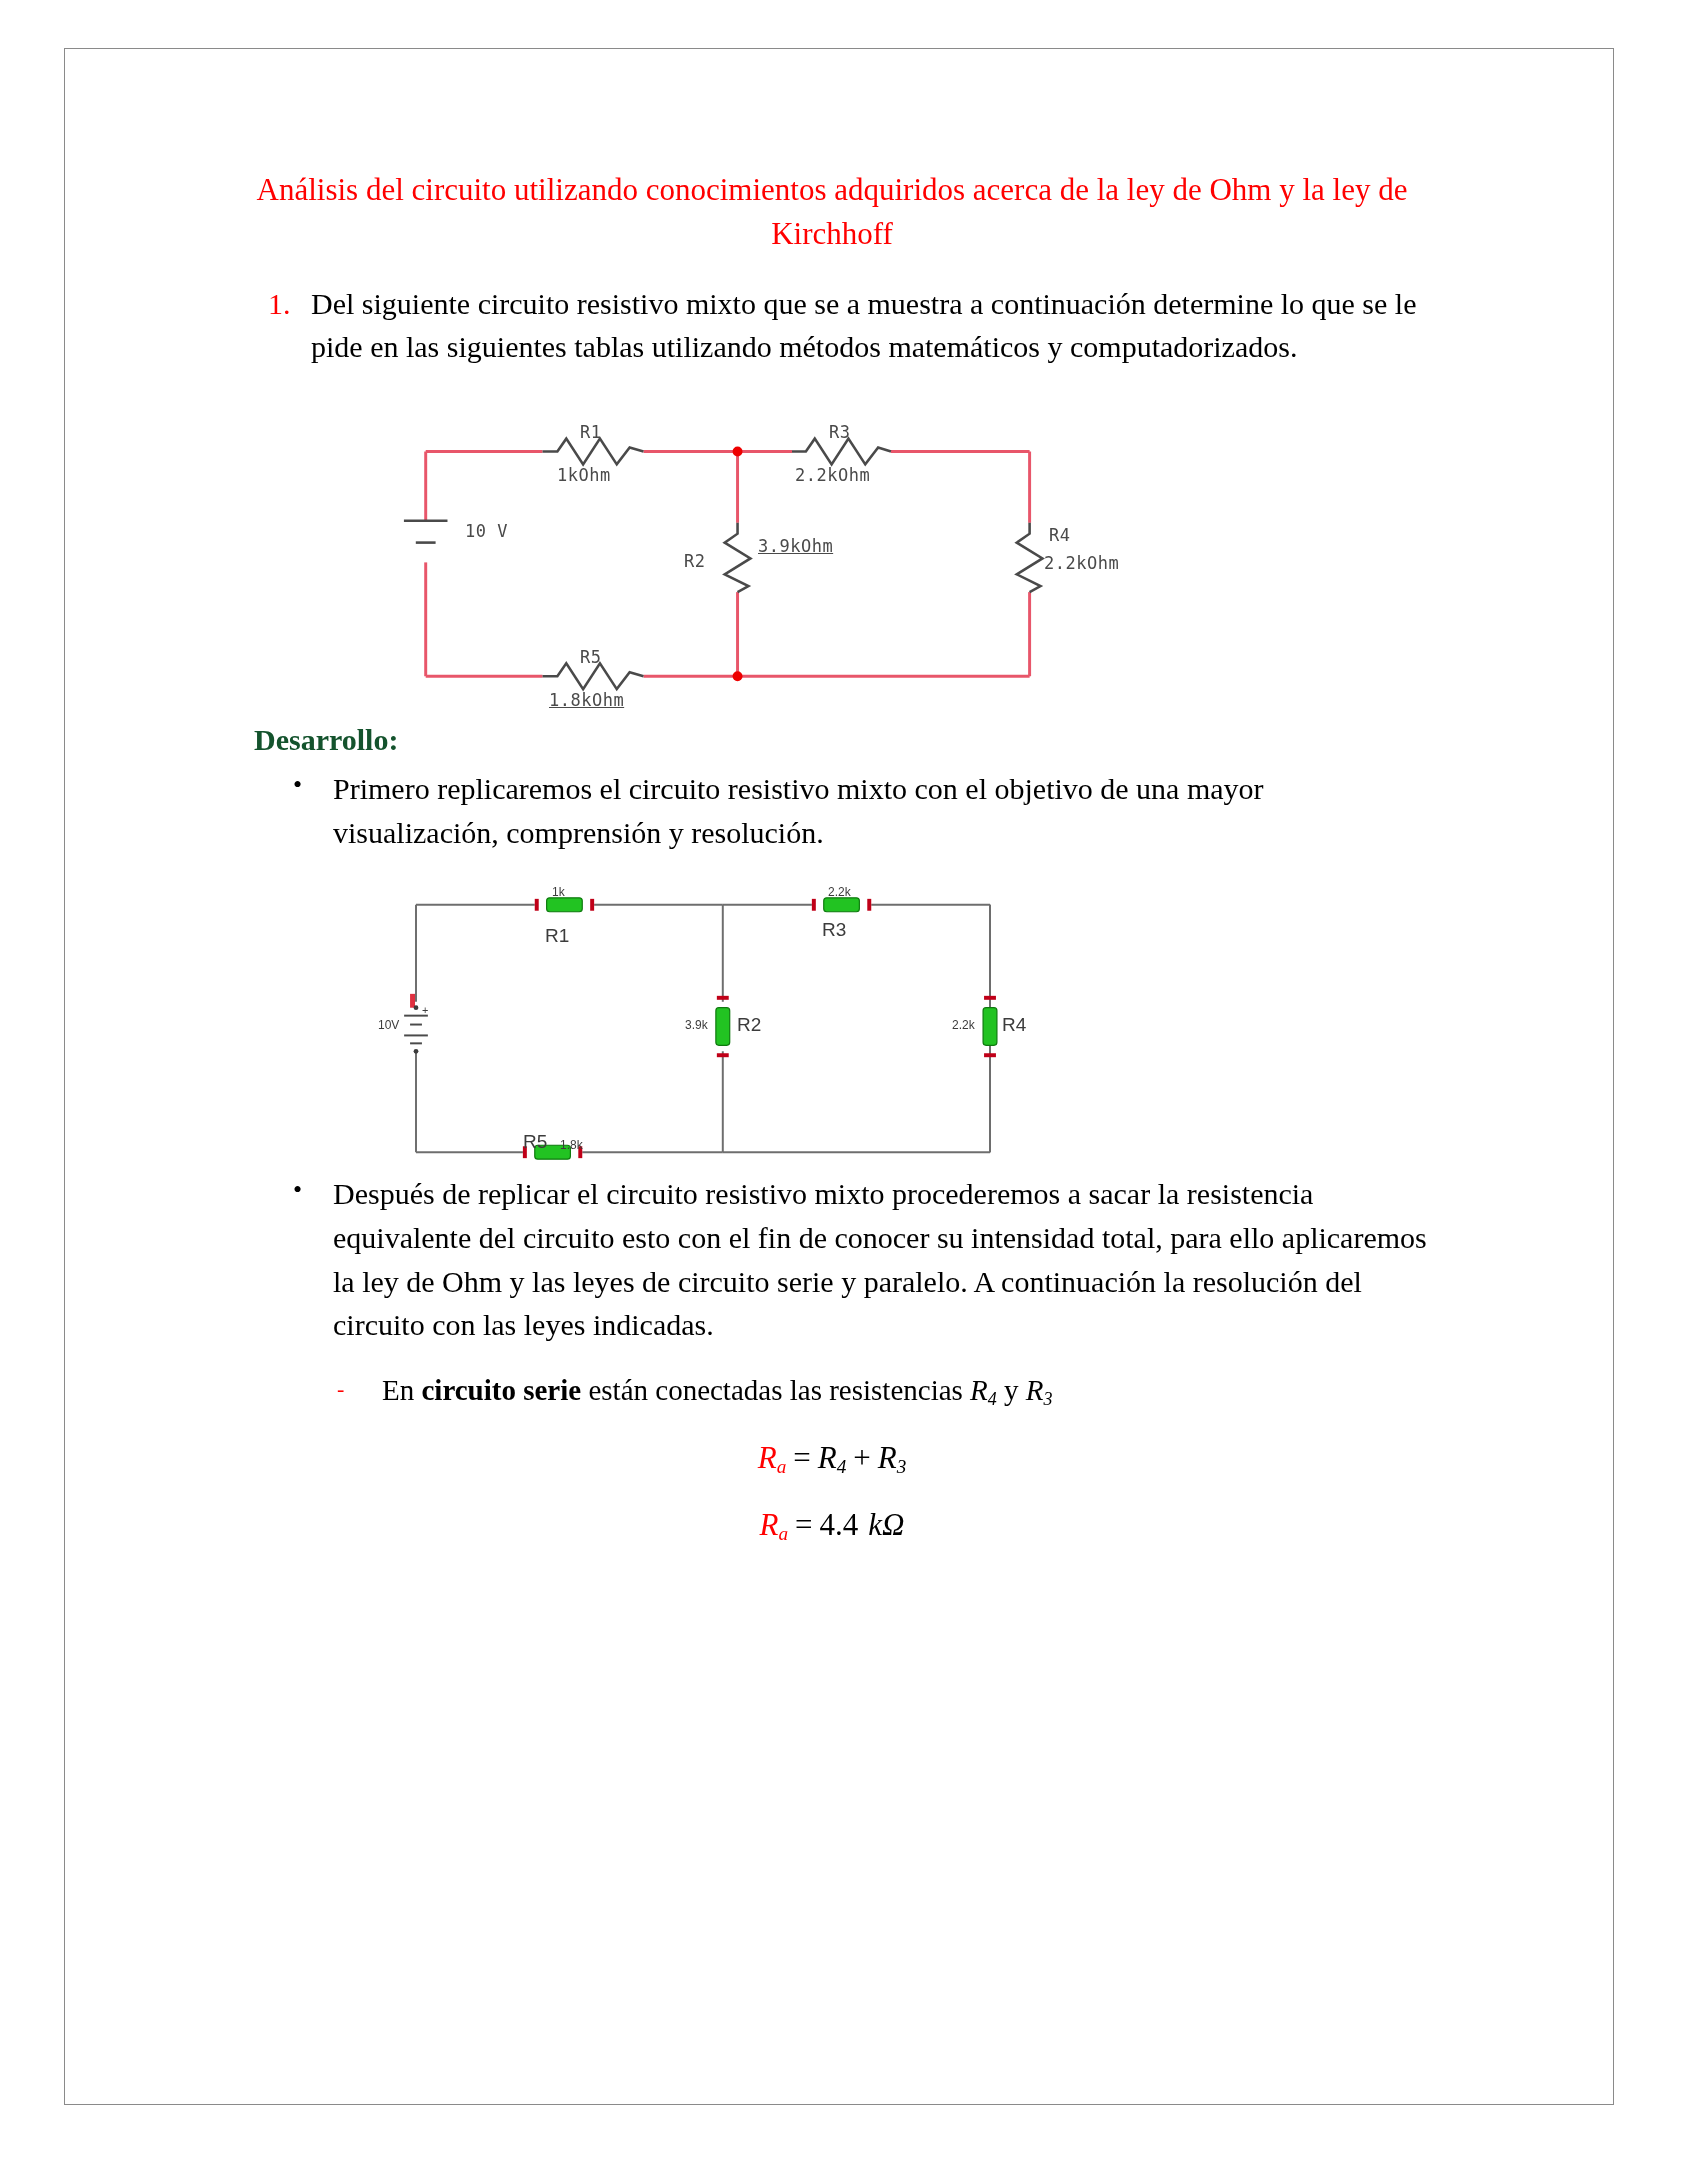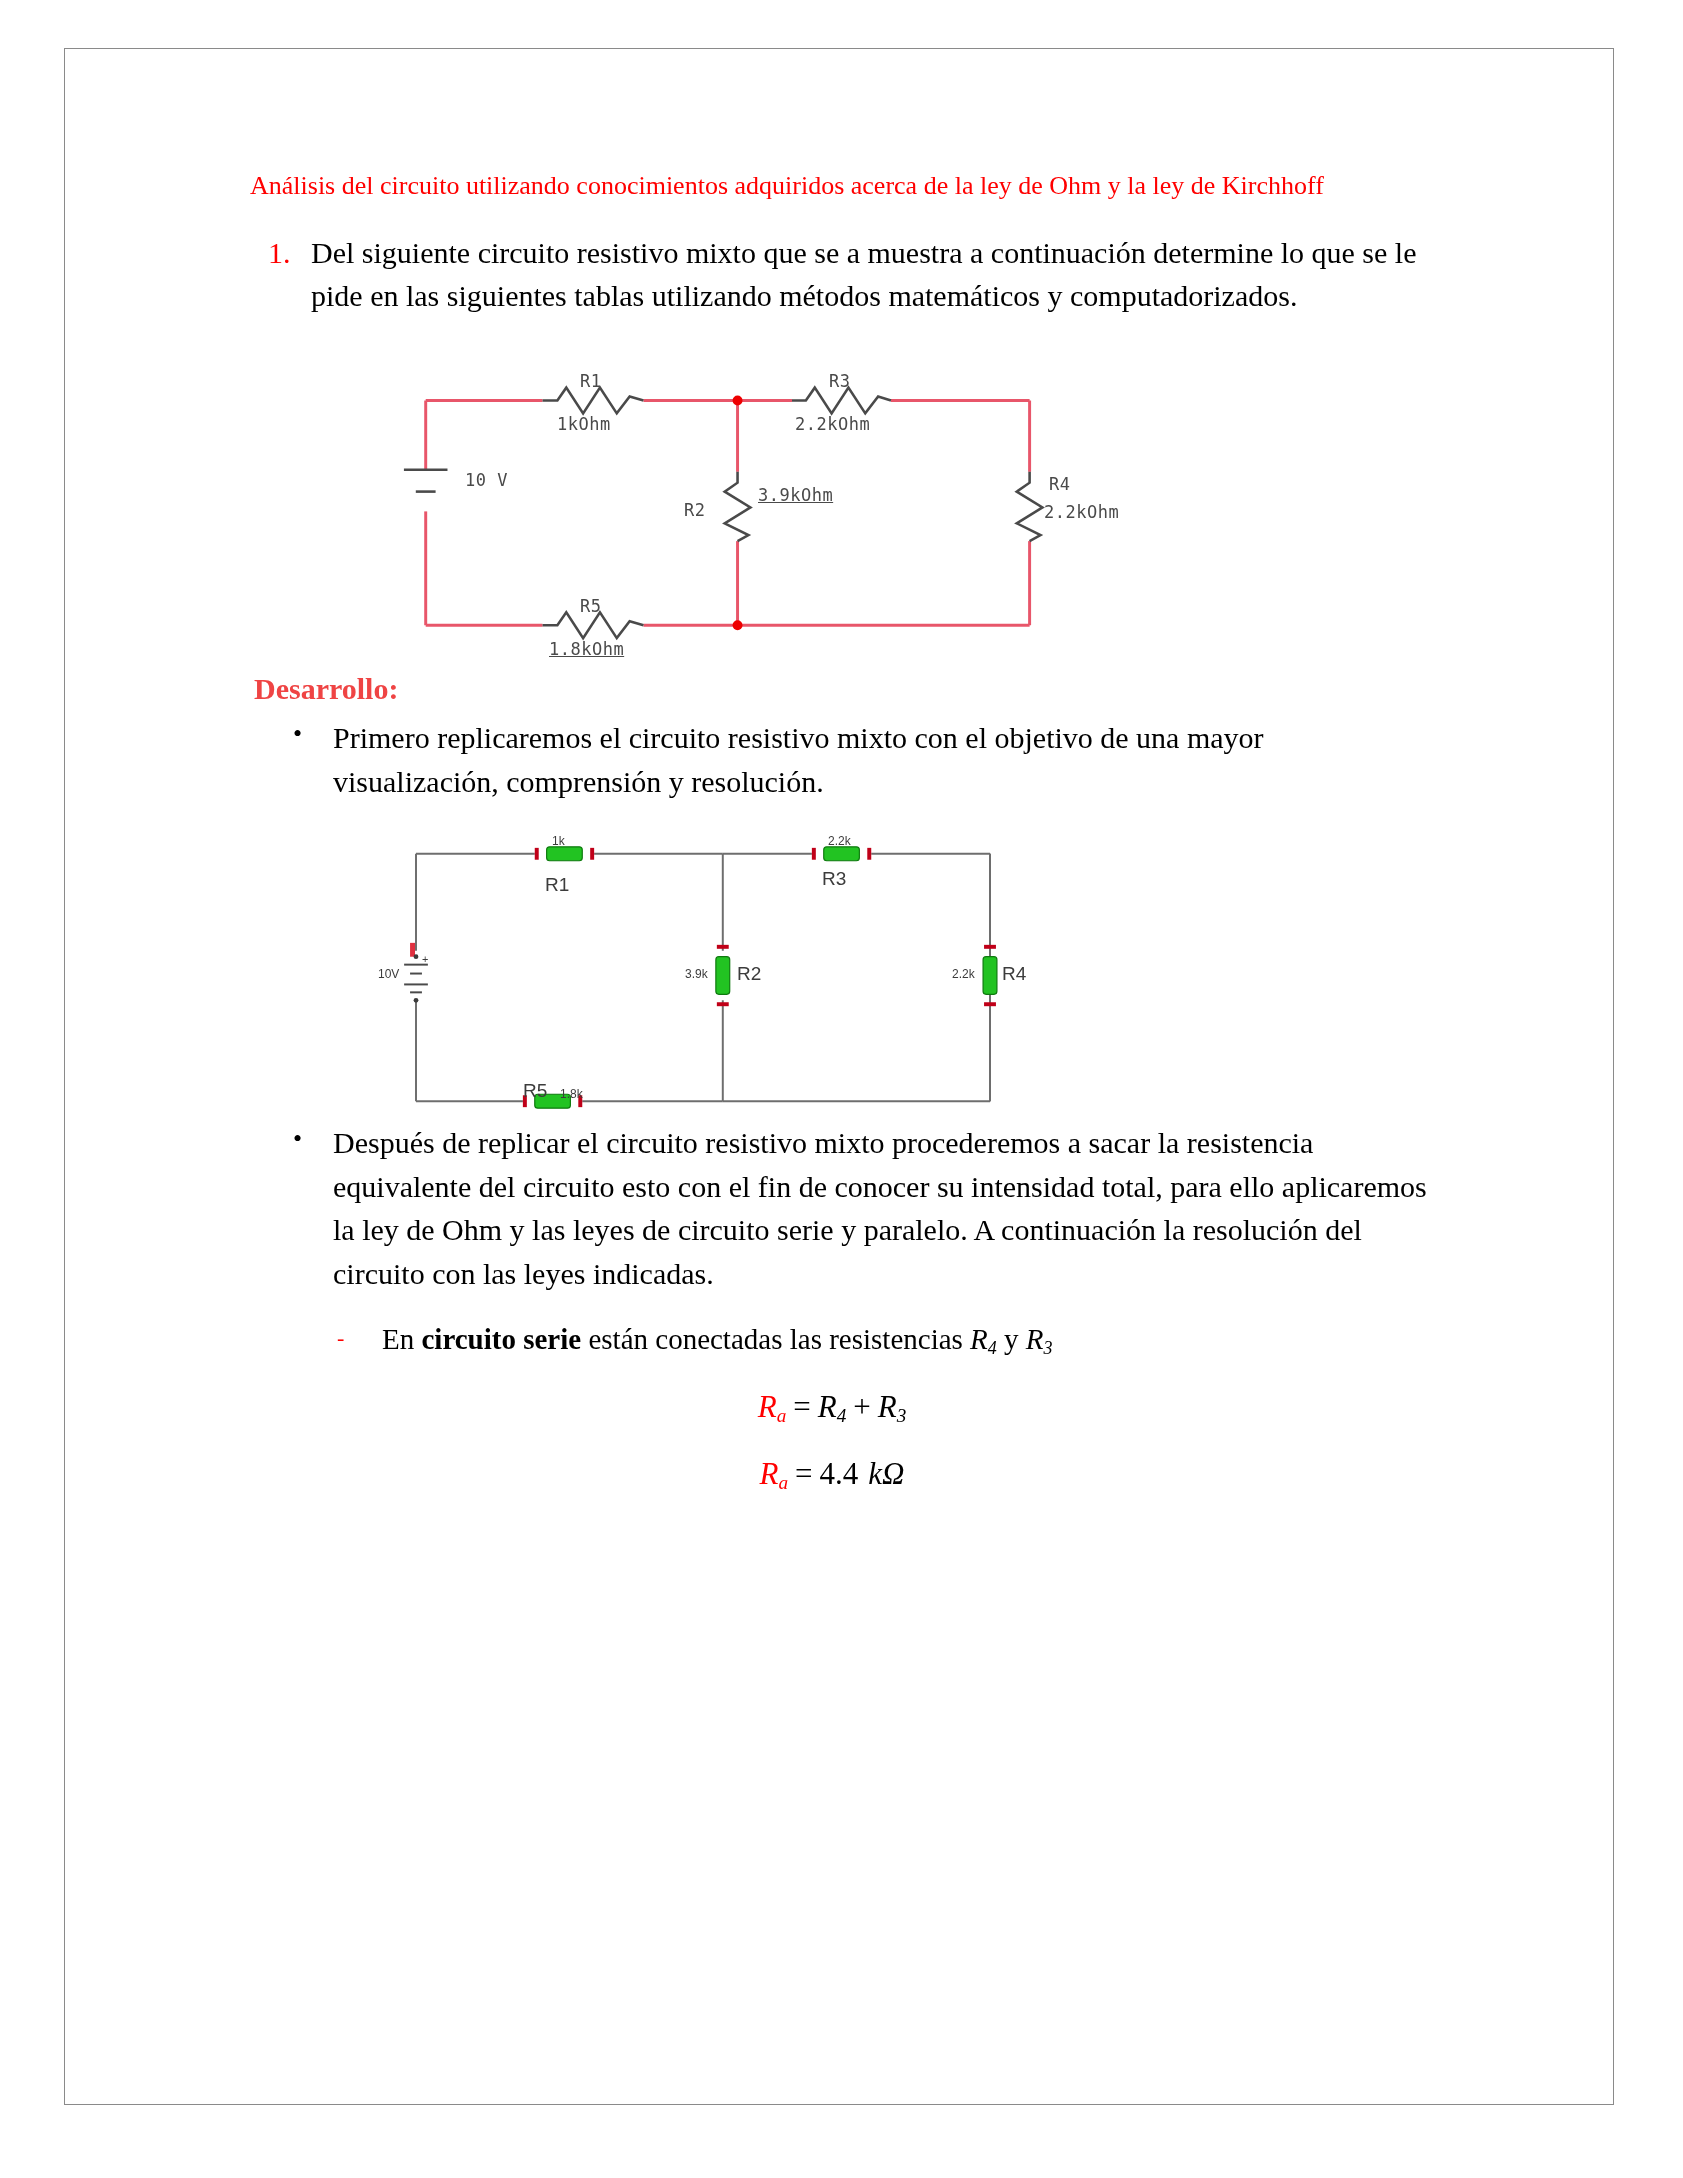--- a/index.html
+++ b/index.html
@@ -21,23 +21,23 @@
   }
   .content{
     position:absolute;
     left:228px; top:168px;
     width:1208px;
   }
 
   
   .doc-title{
     color:#ff0000;
-    font-size:26px;
+    font-size:31px;
     line-height:1.42;
-    text-align:left;
+    text-align:center;
     margin:0 0 26px 0;
     padding:0 22px;
     font-weight:normal;
   }
   .numlist{
     margin:0; padding:0; list-style:none;
   }
   .numlist-item{
     position:relative;
     padding-left:83px;
@@ -46,21 +46,21 @@
     text-align:left;
   }
   .numlist-marker{
     position:absolute;
     left:40px; top:0;
     color:#ff0000;
     font-size:30px;
   }
 
   .section-head{
-    color:#ef4444;
+    color:#14532d;
     font-weight:bold;
     font-size:30px;
     margin:22px 0 10px 26px;
   }
   .bullets{ margin:0; padding:0; list-style:none; }
   .bullet-item{
     position:relative;
     padding-left:105px;
     font-size:30px;
     line-height:1.46;

